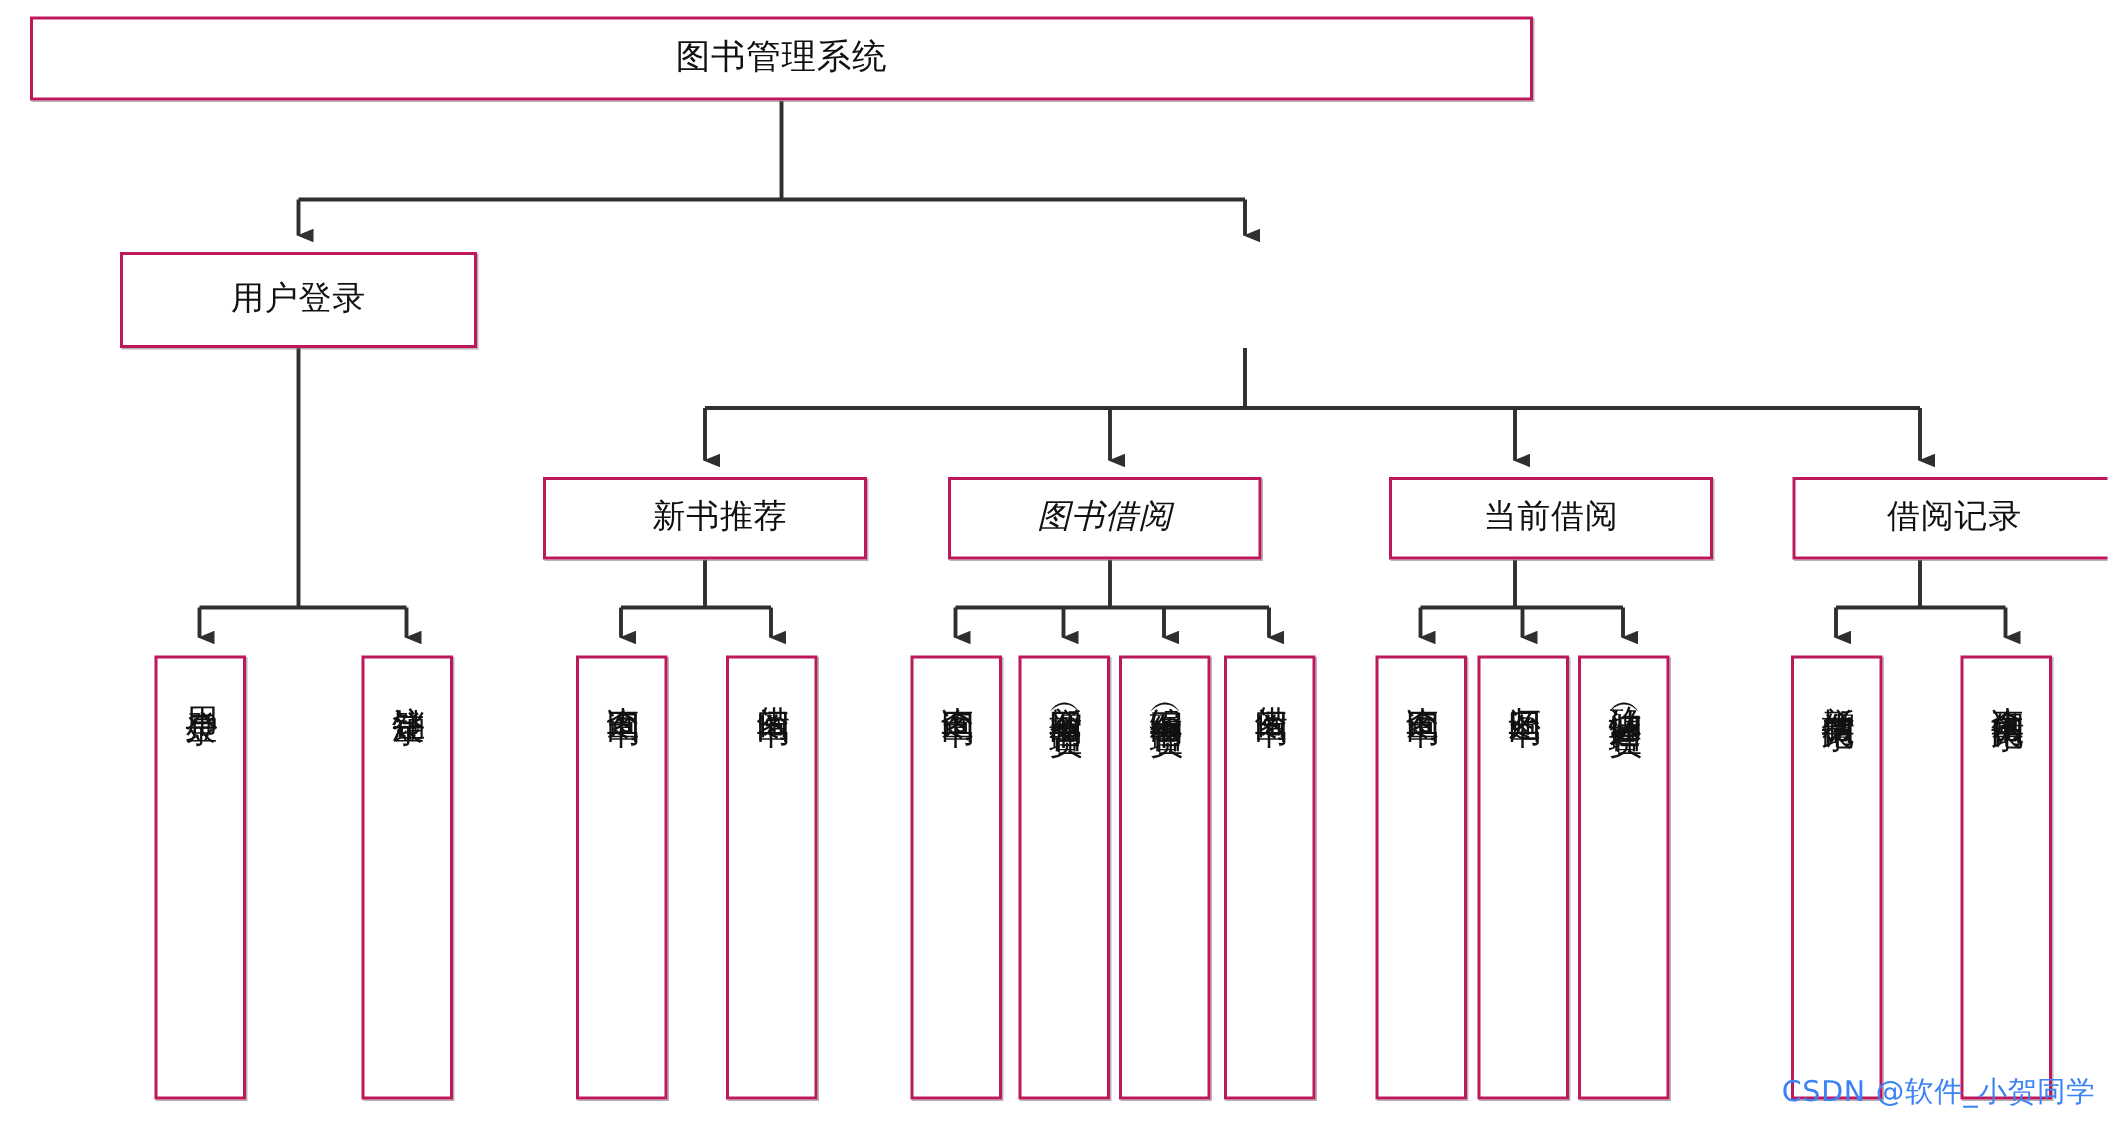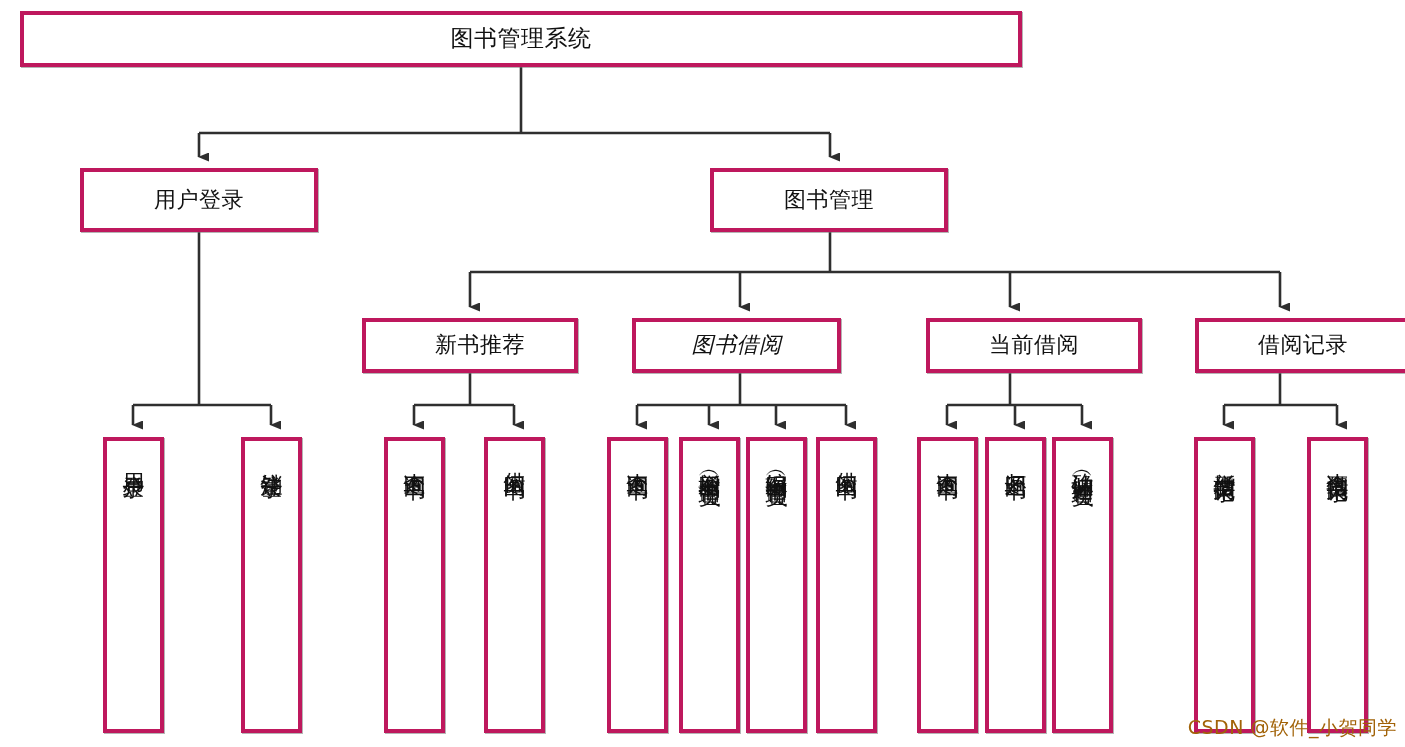--- a/index.html
+++ b/index.html
@@ -8,21 +8,21 @@
     font-family:"DejaVu Sans","Liberation Sans",sans-serif;
     overflow:hidden;
     position:relative;
   }
   #diagram-root{position:relative;width:1405px;height:747px;background:#fff;}
   svg#wires{position:absolute;left:0;top:0;width:1405px;height:747px;}
 
   .node{
     position:absolute;
     box-sizing:border-box;
-    border:4px solid #be185d;
+    border:2px solid #be185d;
     background:#ffffff;
     display:flex;
     align-items:center;
     justify-content:center;
     color:#111111;
     box-shadow:1px 1px 0 rgba(120,120,120,.55);
   }
   .node .label{
     display:block;
     text-align:center;
@@ -39,21 +39,21 @@
     font-size:22px;
     line-height:1.18;
     letter-spacing:2px;
   }
 
   .watermark{
     position:absolute;
     right:8px;
     bottom:6px;
     font-size:19px;
-    color:#a16207;
+    color:#3b82f6;
     letter-spacing:.5px;
     user-select:none;
     white-space:nowrap;
   }
 </style>
 </head>
 <body>
 
 <div id="diagram-root">
 
@@ -107,23 +107,20 @@
     </g>
   </svg>
 
   <div class="node root horizontal" style="left:20px;top:11px;width:1002px;height:56px;">
     <span class="label">图书管理系统</span>
   </div>
 
   <div class="node horizontal" style="left:80px;top:168px;width:238px;height:64px;">
     <span class="label">用户登录</span>
   </div>
-  <div class="node horizontal" style="left:710px;top:168px;width:238px;height:64px;">
-    <span class="label">图书管理</span>
-  </div>
 
   <div class="node horizontal" style="left:362px;top:318px;width:216px;height:55px;padding-left:20px;">
     <span class="label">新书推荐</span>
   </div>
   <div class="node horizontal" style="left:632px;top:318px;width:209px;height:55px;font-style:italic;">
     <span class="label">图书借阅</span>
   </div>
   <div class="node horizontal" style="left:902px;top:318px;width:216px;height:55px;margin-left:24px;">
     <span class="label">当前借阅</span>
   </div>

